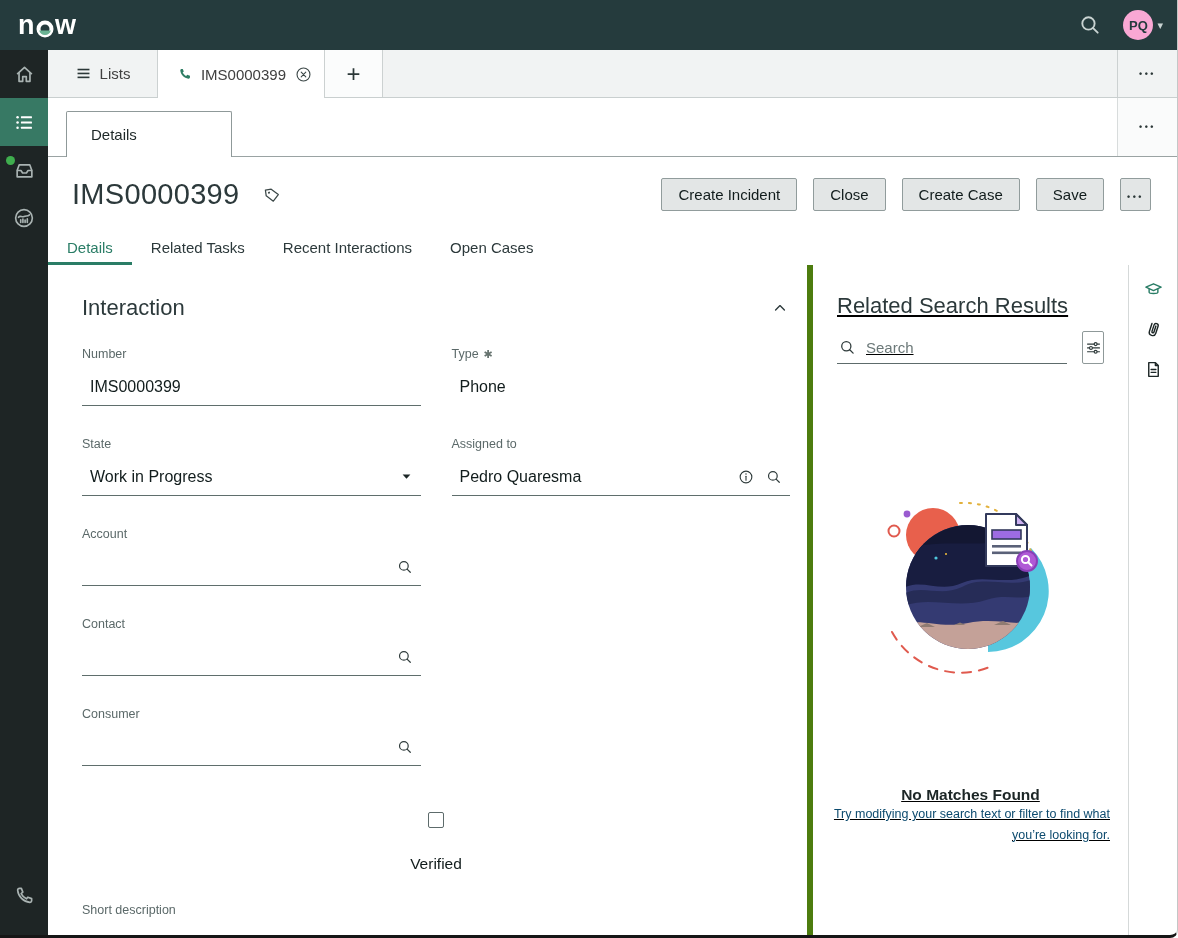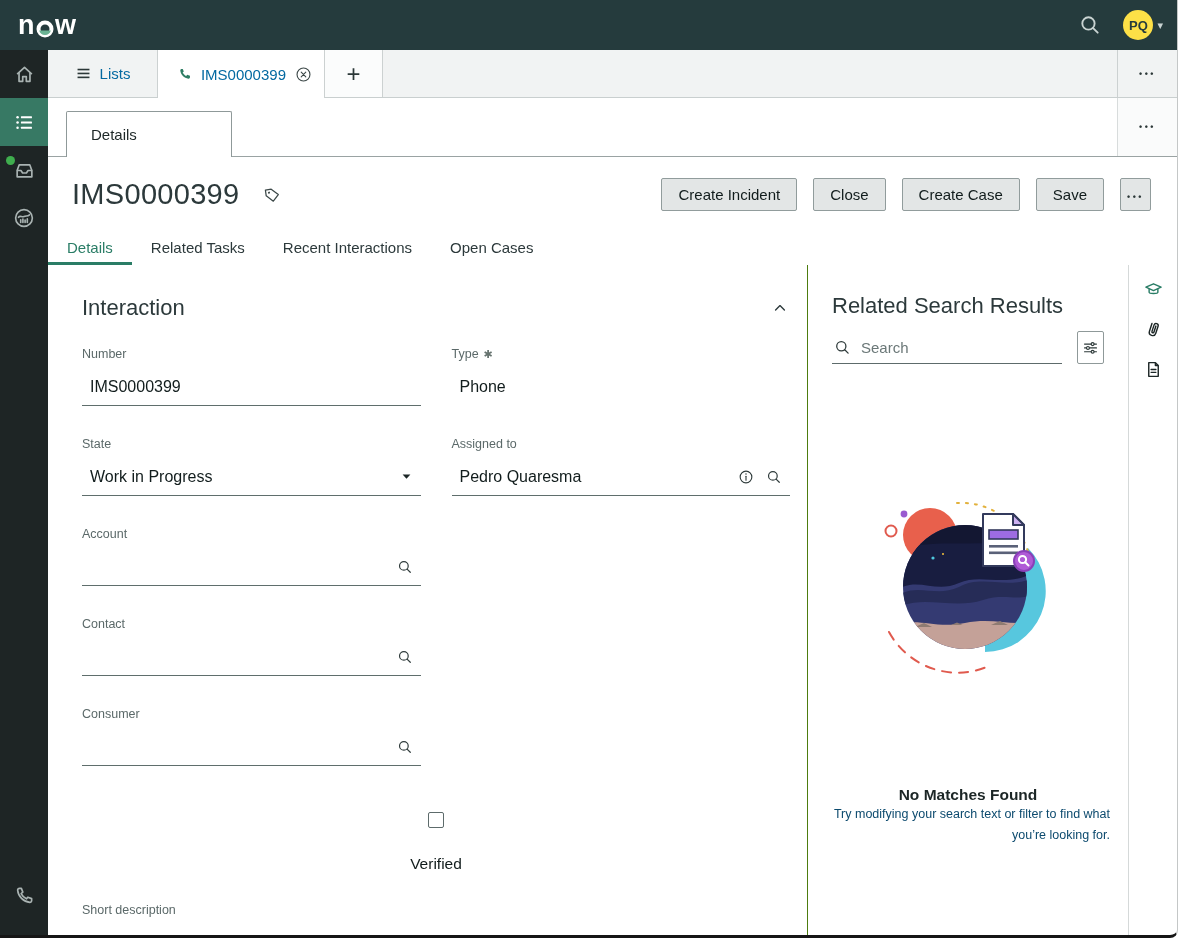--- a/index.html
+++ b/index.html
@@ -9,39 +9,39 @@
   .app { width:1178px; height:938px; display:flex; flex-direction:column; background:#fff;
          border-bottom:3px solid #161616; border-right:1px solid #c4c7c7; border-radius:0 0 8px 0; overflow:hidden; }
 
   
   .top-header { height:50px; background:#253b3d; display:flex; align-items:center; padding:0 14px 0 18px; flex:none; }
   .logo { display:flex; align-items:flex-end; color:#fff; font-weight:bold; font-size:27px; letter-spacing:.5px; cursor:default; }
   .logo svg { margin:0 1px 3px; }
   .header-right { margin-left:auto; display:flex; align-items:center; gap:16px; }
   .hdr-search { width:34px; height:34px; display:flex; align-items:center; justify-content:center; cursor:pointer; }
   .avatar-btn { display:flex; align-items:center; gap:4px; cursor:pointer; }
-  .avatar { width:30px; height:30px; border-radius:50%; background:#fde047; color:#253b3d; font-size:13px; font-weight:bold;
+  .avatar { width:30px; height:30px; border-radius:50%; background:#f9a8d4; color:#253b3d; font-size:13px; font-weight:bold;
             display:flex; align-items:center; justify-content:center; }
   .avatar-caret { color:#c9d3d2; font-size:11px; }
 
   
   .body-row { flex:1; display:flex; min-height:0; }
 
   
   .sidebar { width:48px; background:#1e2525; display:flex; flex-direction:column; align-items:center; flex:none; }
   .side-item { width:48px; height:48px; display:flex; align-items:center; justify-content:center; position:relative; cursor:pointer; }
   .side-item.active { background:#377964; }
   .side-item .dot { position:absolute; left:6px; top:10px; width:9px; height:9px; border-radius:50%; background:#3fae4e; }
   .side-item.phone { margin-top:auto; margin-bottom:16px; }
 
   .main-col { flex:1; display:flex; flex-direction:column; min-width:0; }
 
   
   .tab-row { height:48px; display:flex; background:#f1f3f3; border-bottom:1px solid #c9cfcf; flex:none; }
-  .chrome-tab { display:flex; align-items:center; font-size:15px; color:#0369a1; }
+  .chrome-tab { display:flex; align-items:center; font-size:15px; color:#404040; }
   .tab-lists { width:110px; justify-content:center; gap:8px; border-right:1px solid #ccd1d1; cursor:pointer; }
   .tab-active { width:167px; background:#fff; padding:0 12px 0 20px; gap:9px; margin-bottom:-1px; z-index:1;
                 border-right:1px solid #ccd1d1; cursor:pointer; }
   .tab-active .close-x { margin-left:auto; display:flex; cursor:pointer; }
   .tab-plus { width:58px; background:#fbfcfc; justify-content:center; border-right:1px solid #ccd1d1; cursor:pointer;
               font-size:24px; font-weight:300; color:#2c3838; }
   .tab-fill { flex:1; }
   .tab-more { width:60px; border-left:1px solid #ccd1d1; display:flex; align-items:center; justify-content:center; cursor:pointer; }
   .dots { font-size:9px; letter-spacing:2.5px; color:#2c3838; font-weight:bold; }
 
@@ -85,21 +85,21 @@
   .control .sp { flex:1; }
   .control .cicon { display:flex; margin-left:12px; cursor:pointer; }
 
   .verified-row { margin-top:46px; display:flex; align-items:center; gap:27px;flex-direction:column; }
   .checkbox { width:16px; height:16px; border:1px solid #5d6b6b; border-radius:2px; background:#fff; cursor:pointer; }
   .verified-row span { font-size:15.5px; color:#111c1c; }
   .short-desc { margin-top:30px; }
   .short-desc .control { height:42px; }
 
   
-  .right-panel { width:321px; flex:none; border-left:1px solid #4d7c0f; padding:28px 24px 0; }
+  .right-panel { width:321px; flex:none; border-left:6px solid #4d7c0f; padding:28px 24px 0;text-decoration:underline; }
   .rp-title { font-size:22px; font-weight:400; color:#2c393b; }
   .search-row { margin-top:12px; display:flex; align-items:center; gap:15px; }
   .search-box { flex:1; height:33px; border-bottom:1px solid #5d6b6b; display:flex; align-items:center; gap:10px; padding:0 2px; }
   .search-box input { border:none; outline:none; flex:1; min-width:0; font-family:"Liberation Sans",sans-serif;
                       font-size:15px; color:#111c1c; background:transparent; }
   .search-box input::placeholder { color:#6b7878; }
   .filter-btn { width:33px; height:33px; border:1px solid #8f9999; border-radius:2px; background:#fff;
                 display:flex; align-items:center; justify-content:center; cursor:pointer; }
   .illu { display:block; margin:130px auto 0; }
   .empty-title { margin-top:112px; text-align:center; font-size:15.5px; font-weight:bold; color:#1c2626; }

